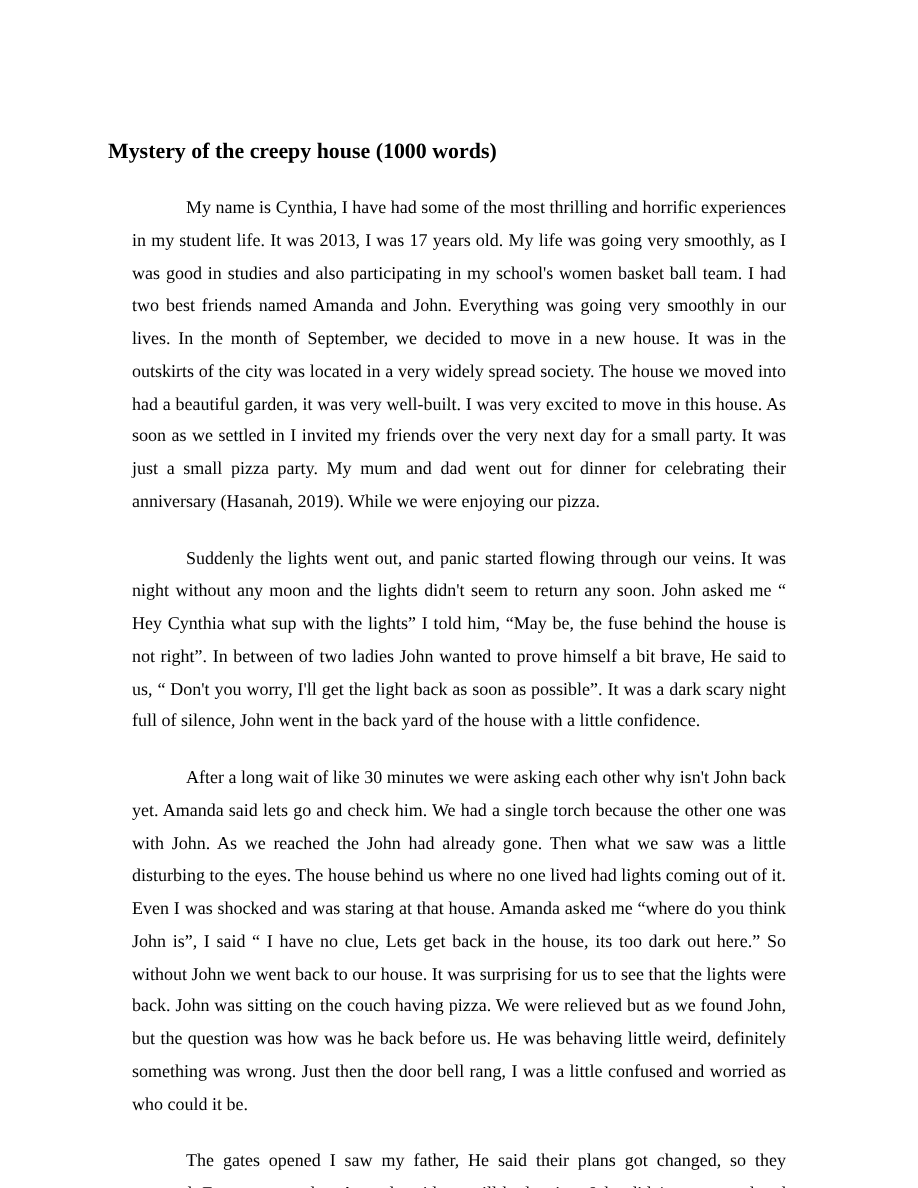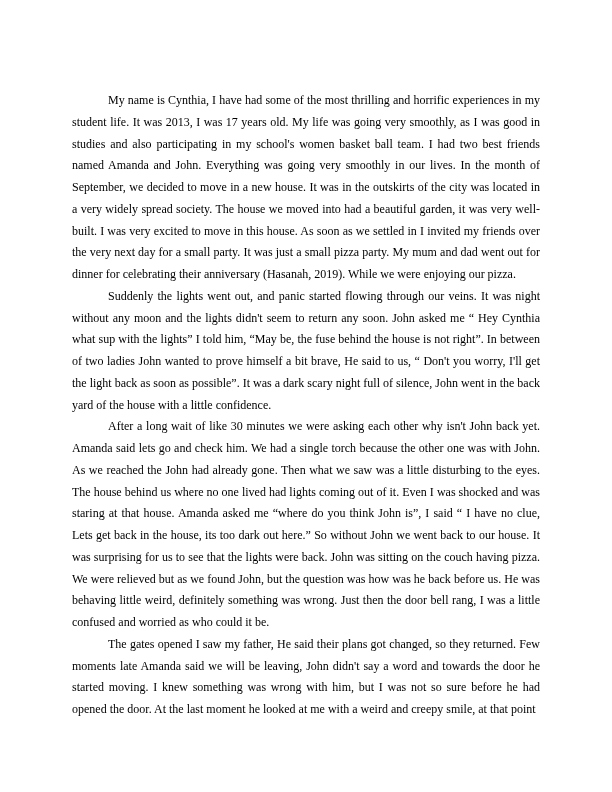--- a/index.html
+++ b/index.html
@@ -26,24 +26,25 @@
       font-size: 14.6px;
       line-height: 22px;
       margin: 0 0 0 0;
       white-space: nowrap;
     }
     .para {
       font-size: 12px;
       line-height: 21.75px;
       text-align: justify;
       text-indent: 36px;
-      margin: 0;
+      margin: 16px;
     }
   </style>
 </head>
 <body>
 
 <div class="page">
+  <h1 class="title">Mystery of the creepy house (1000 words)</h1>
   <p class="para">My name is Cynthia, I have had some of the most thrilling and horrific experiences in my student life. It was 2013, I was 17 years old. My life was going very smoothly, as I was good in studies and also participating in  my school's women basket ball team. I had two best friends named Amanda and John. Everything was going very smoothly in our lives. In the month of September, we decided to move in a new house. It was in the outskirts of the city was located in a very widely spread society. The house we moved into had a beautiful garden, it was very well-built. I was very excited to move in this house. As soon as we settled in I invited my friends over the very next day for a small party. It was just a small pizza party. My mum and dad went out for dinner for celebrating their anniversary (Hasanah, 2019). While we were enjoying our pizza.</p>
   <p class="para">Suddenly the lights went out, and panic started flowing through our veins. It was night without any moon and the lights didn't seem to return any soon. John asked me “ Hey Cynthia what sup with the lights” I told him, “May be, the fuse behind the house is not right”. In between of two ladies John wanted to prove himself a bit brave, He said to us, “ Don't you worry, I'll get the light back as soon as possible”.  It was a dark scary night full of silence, John went in the back yard of the house with a little confidence.</p>
   <p class="para">After a long wait of like 30 minutes we were asking each other why isn't John back yet. Amanda said lets go and check him. We had a single torch because the other one was with John. As we reached the John had already gone. Then what we saw was a little disturbing to the eyes. The house behind us where no one lived had lights coming out of it.  Even I was shocked and was staring at that house. Amanda asked me “where do you think John is”, I said “ I have no clue, Lets get back in the house, its too dark out here.” So without John we went back to our house. It was surprising for us to see that the lights were back. John was sitting on the couch having pizza. We were relieved but as we found John, but the question was how was he back before us.  He was behaving little weird, definitely something was wrong. Just then the door bell rang, I was a little confused and worried as who could it be.</p>
   <p class="para">The gates opened I saw my father, He said their plans got changed, so they returned. Few moments late Amanda said we will be leaving, John didn't say a word and towards the door he started moving. I knew something was wrong with him, but I was not so sure before he had opened the door. At the last moment he looked at me with a weird and creepy smile, at that point</p>
 </div>
 
 </body></html>

